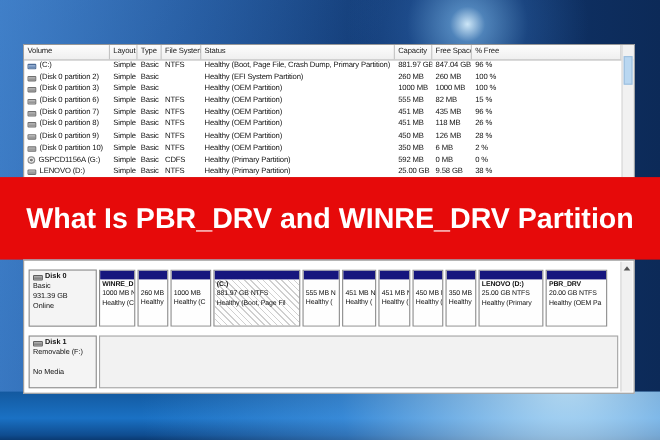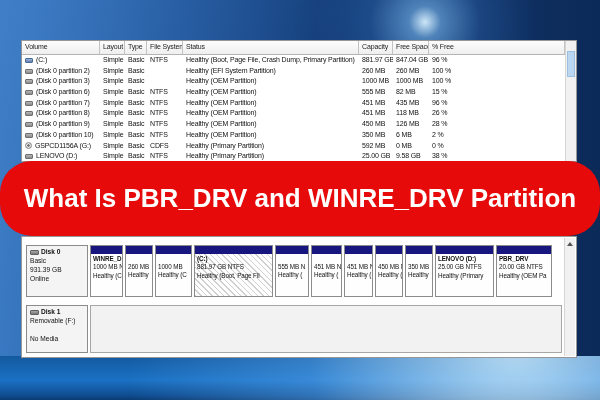--- a/index.html
+++ b/index.html
@@ -230,21 +230,21 @@
     <span class="cell c5">25.00 GB</span>
     <span class="cell c6">9.58 GB</span>
     <span class="cell c7">38 %</span>
   </div>
 </div>
     <div class="scroll-v">
       <div class="scroll-thumb" style="background: rgb(185, 215, 241);"></div>
     </div>
   </div>
 
-  <div id="banner" style="background: rgb(230, 10, 10); border-radius: 32px;">
+  <div id="banner" style="background: rgb(230, 10, 10);">
     <span class="banner-text" style="color: rgb(255, 255, 255);">What Is PBR_DRV and WINRE_DRV Partition</span>
   </div>
 
   <div id="bottom-pane" class="pane">
 
     <div id="disk0-row" class="disk-row">
       <div class="disk-label">
         <div class="dname">
           <span class="disk-icon"></span>
           <span>Disk 0</span>

